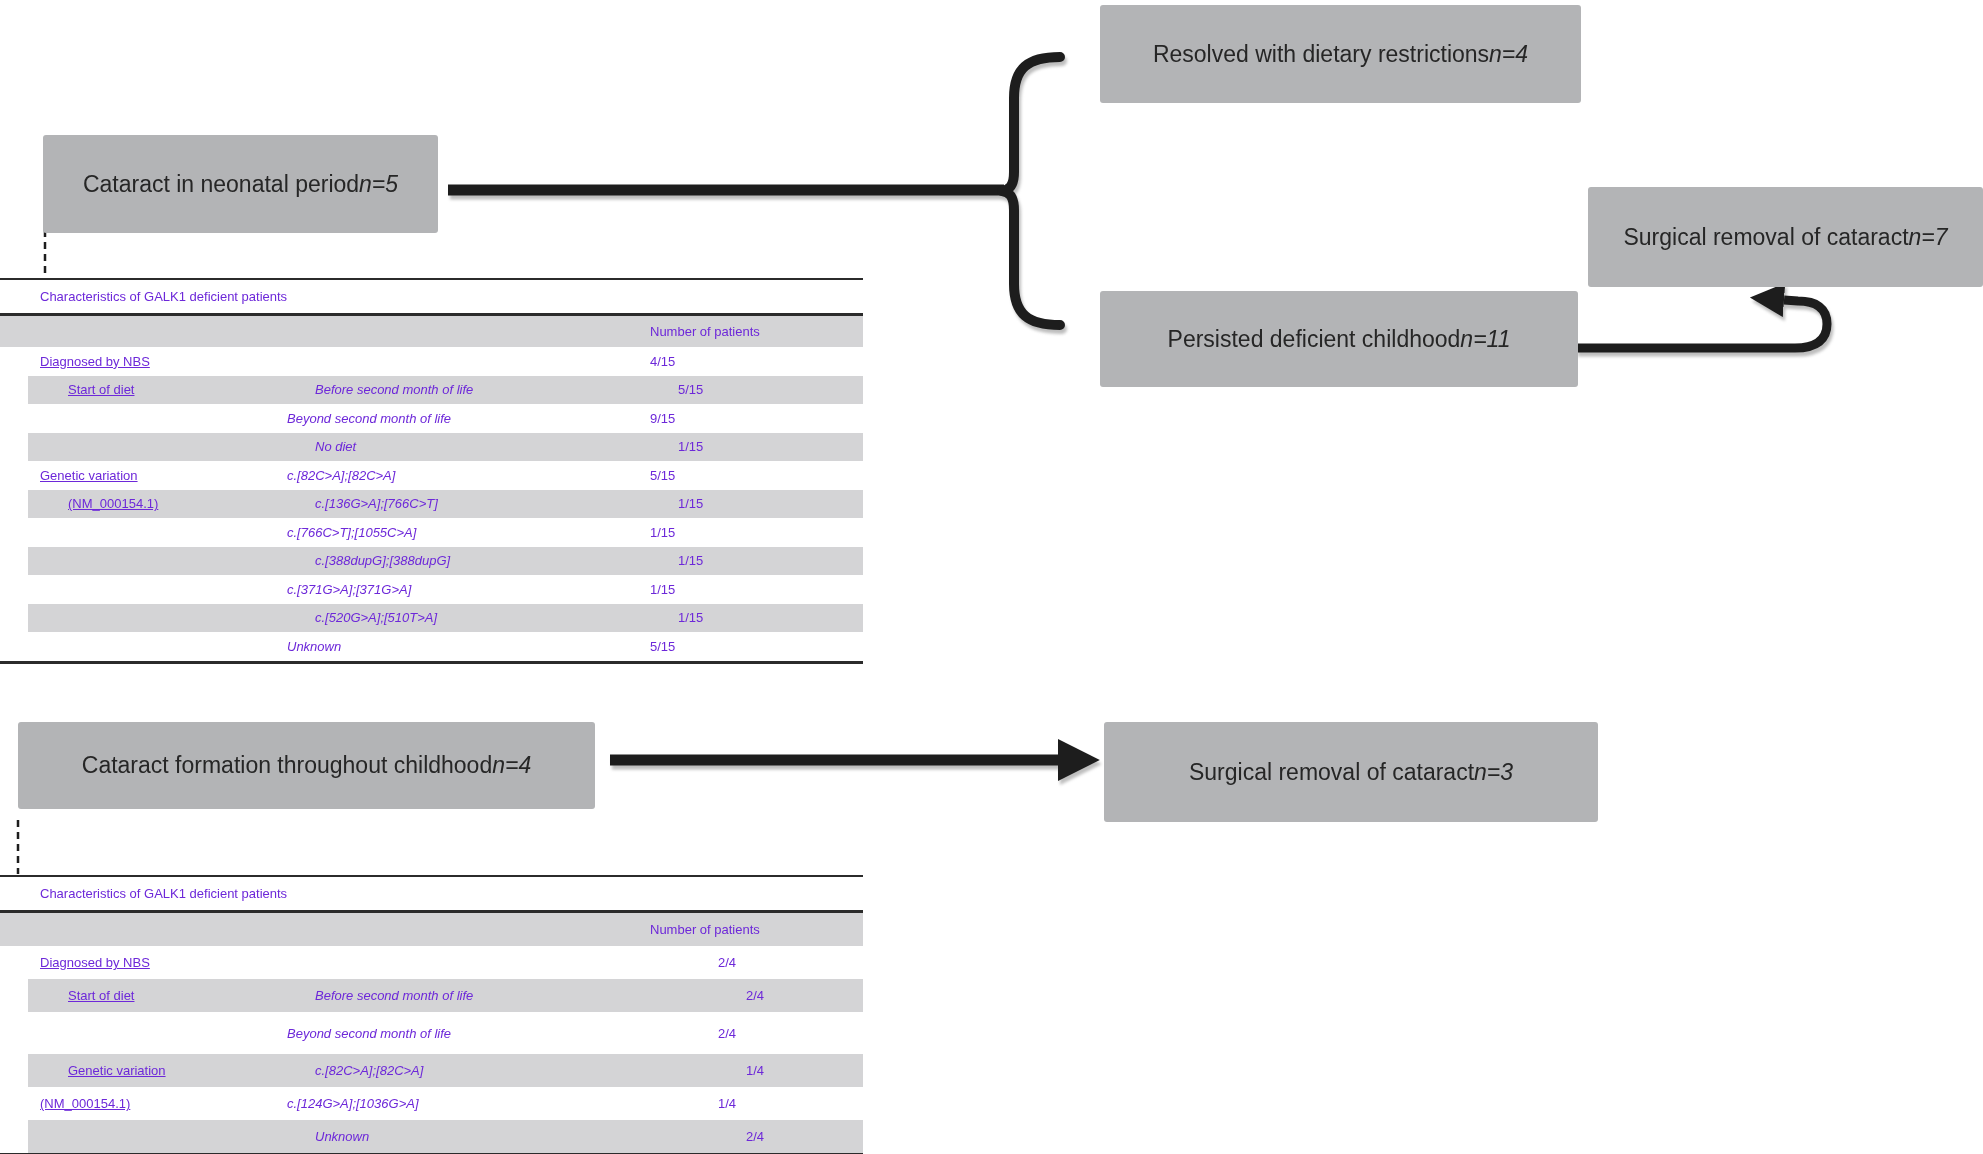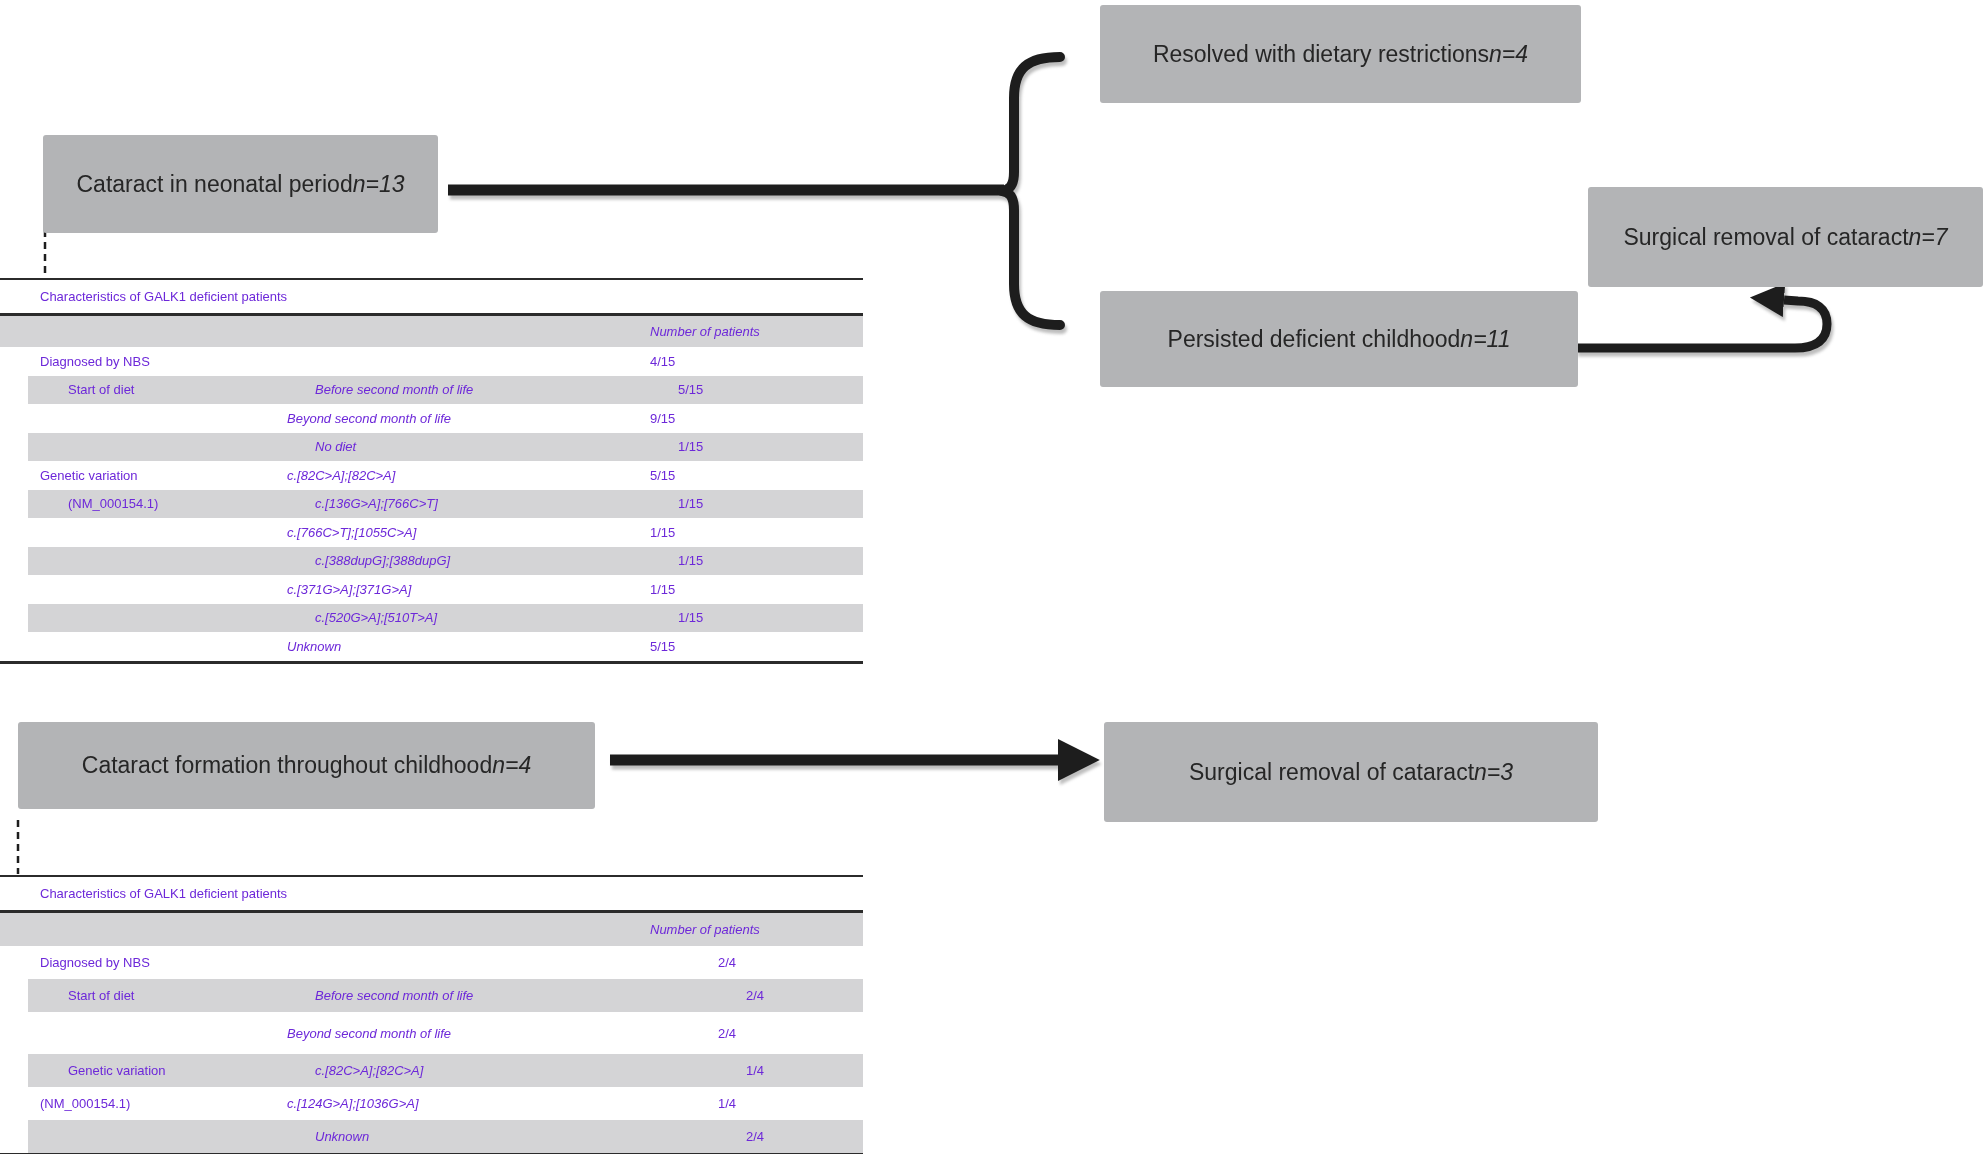--- a/index.html
+++ b/index.html
@@ -24,29 +24,29 @@
   .dtable { position:absolute; left:0; width:863px; font-size:13px; color:#6d28d9; }
   .dtable .ttl {
     border-top:2.5px solid #2b2b2b; border-bottom:3px solid #2b2b2b;
     padding:4px 0 4px 40px; line-height:25px;
   }
   .dtable .hdr { position:relative; background:#d4d4d6; }
   .t1 .hdr { height:31px; }
   .t2 .hdr { height:33px; }
   .dtable .hdr .vh {
     position:absolute; left:650px; top:0; bottom:0;
-    display:flex; align-items:center; font-style:italic;
+    display:flex; align-items:center; 
   }
   .dtable .row { display:flex; align-items:center; }
   .t1 .row { height:28.5px; }
   .t2 .row { height:33px; }
   .t2 .row.tall { height:42px; }
   .row.gray { background:#d4d4d6;margin-left:28px; }
   .row.white { background:transparent; }
-  .row .c1 { width:247px; padding-left:40px; }
+  .row .c1 { width:247px; padding-left:40px;text-decoration:underline; }
   .row .c2 { width:363px; font-style:italic; }
   .row .c3 { flex:1; }
   .t2 .row .c3 { padding-left:68px; }
   .dtable .bot { border-bottom:3.5px solid #2b2b2b; }
 </style>
 </head>
 <body>
 
 <div class="canvas">
 
@@ -73,21 +73,21 @@
       <path stroke-width="9" stroke-linejoin="round" d="M 1576 348 H 1795 C 1817 348 1827 339 1827 324
                C 1827 308 1816 301 1798 301 L 1784 300" marker-end="url(#ah-sm)"></path>
     </g>
 
     <line x1="45" y1="230" x2="45" y2="277" stroke="#1d1d1d" stroke-width="2.5" stroke-dasharray="7,5"></line>
     <line x1="18" y1="820" x2="18" y2="874" stroke="#1d1d1d" stroke-width="2.5" stroke-dasharray="7,5"></line>
   </svg>
 
   <div class="fbox" style="left:43px; top:135px; width:395px; height:98px;">
     <div>Cataract in neonatal period</div>
-    <div class="nline">n=13</div>
+    <div class="nline">n=5</div>
   </div>
 
   <div class="fbox" style="left:1100px; top:5px; width:481px; height:98px;">
     <div>Resolved with dietary restrictions</div>
     <div class="nline">n=4</div>
   </div>
 
   <div class="fbox" style="left:1588px; top:187px; width:395px; height:100px;">
     <div>Surgical removal of cataract</div>
     <div class="nline">n=7</div>

